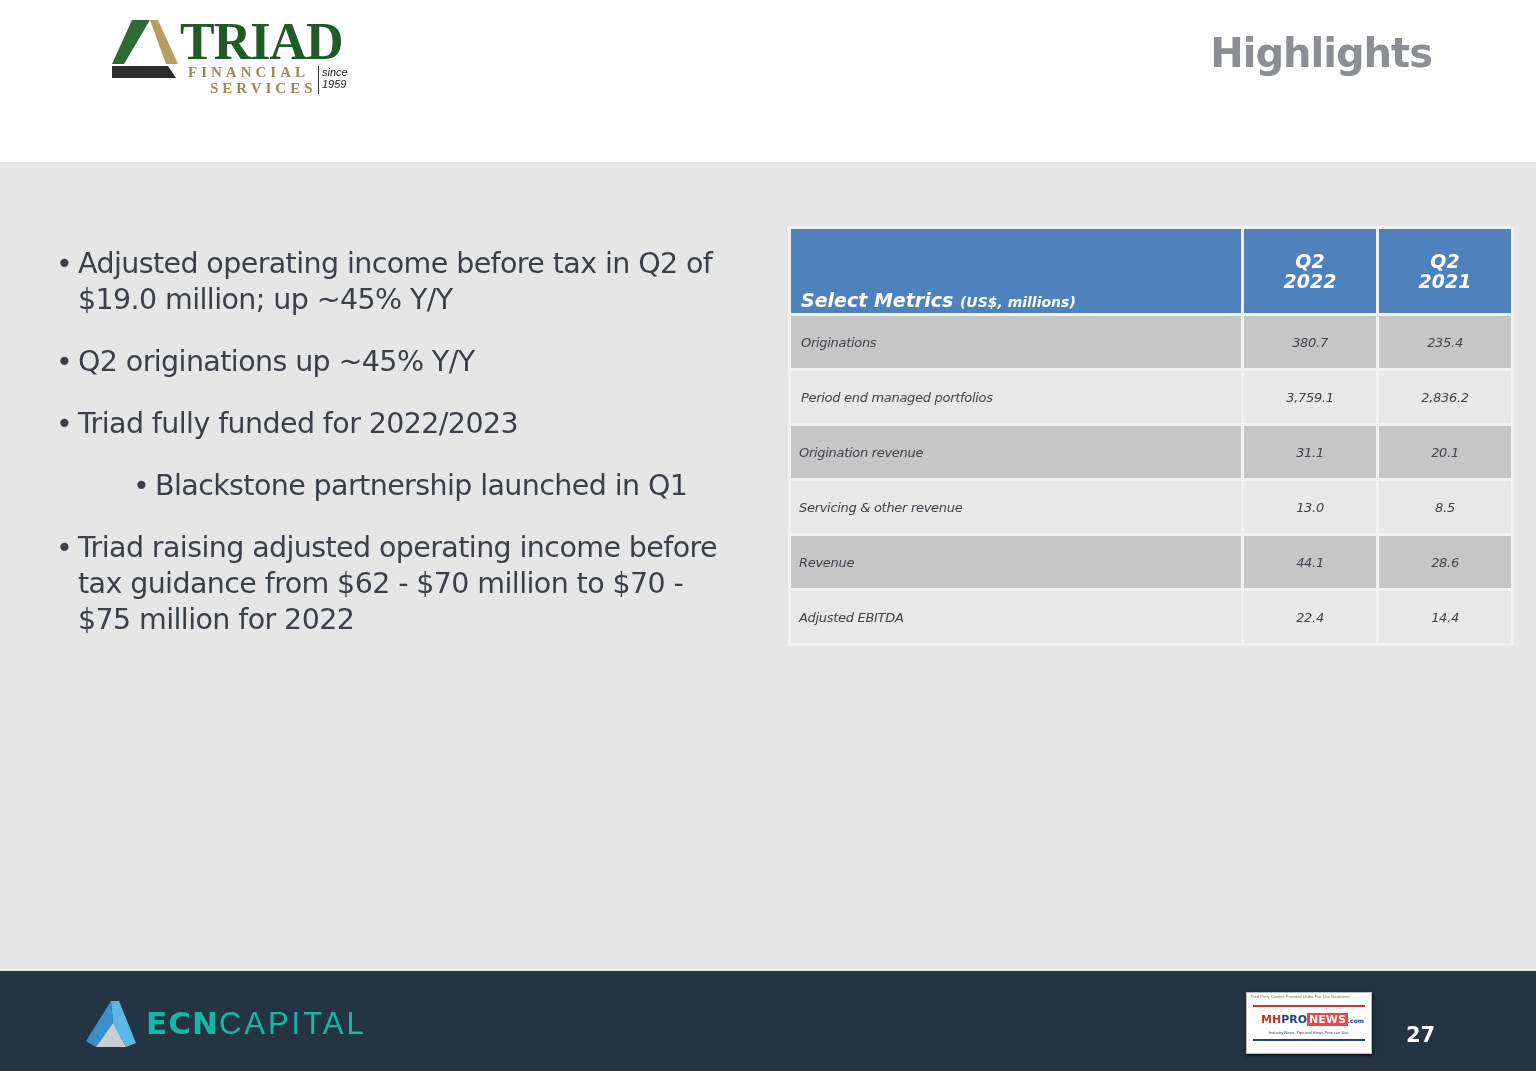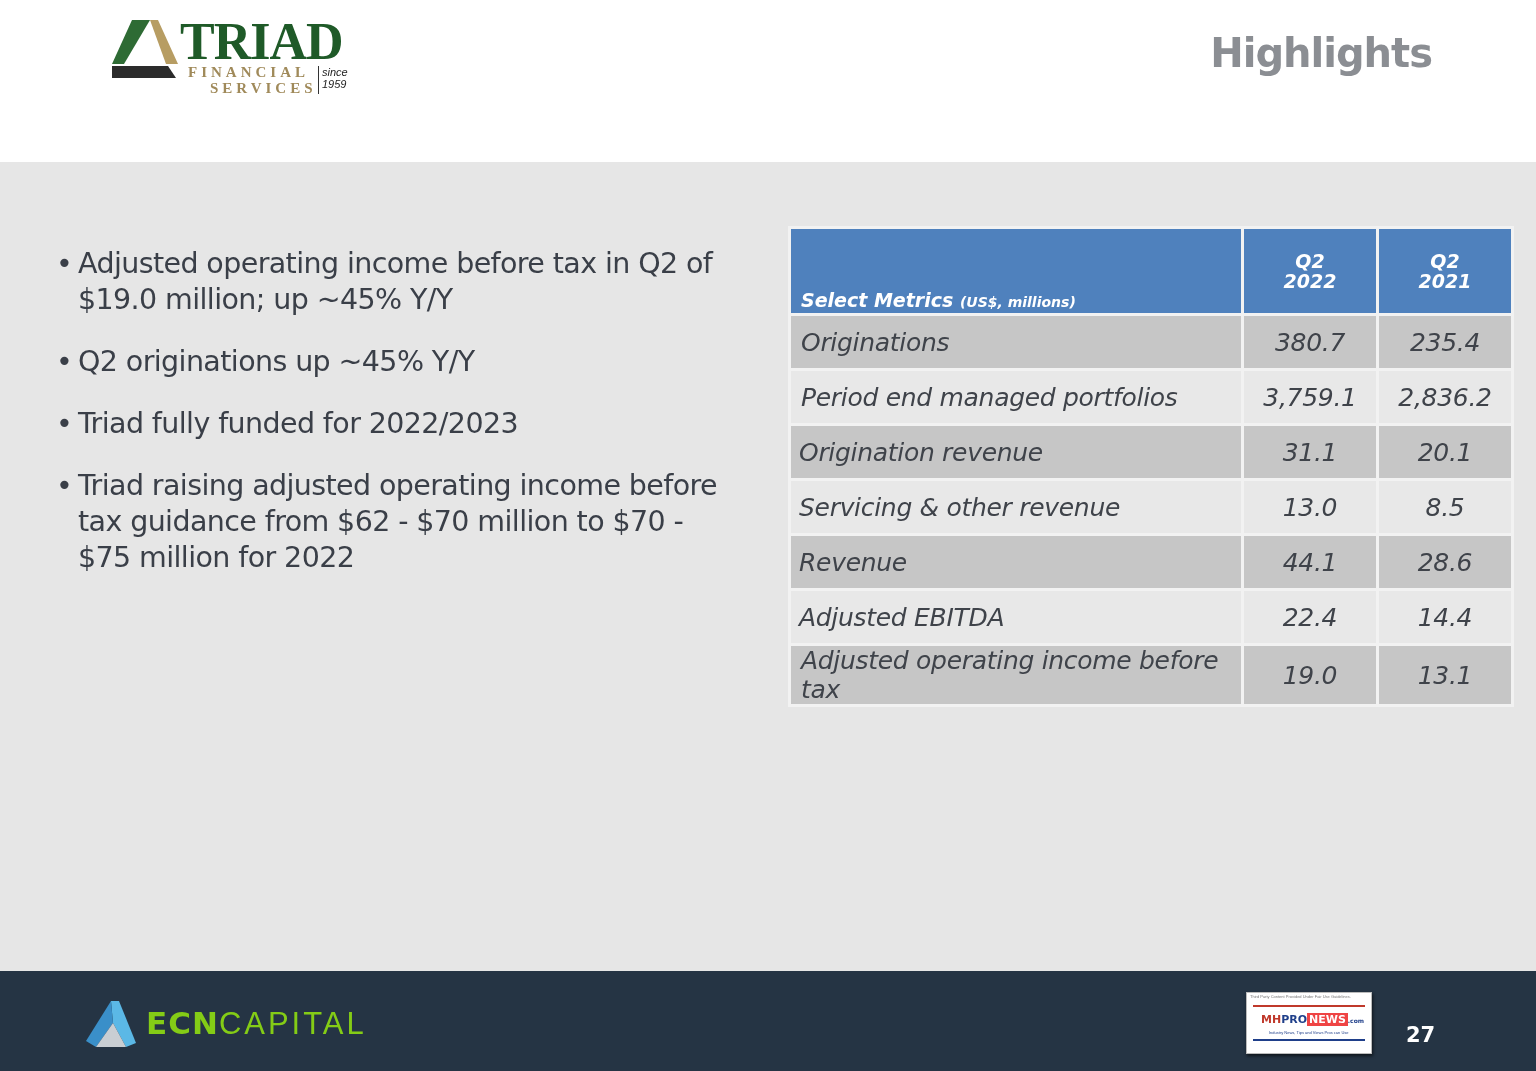--- a/index.html
+++ b/index.html
@@ -63,34 +63,34 @@
     }
     .metrics thead th.label-col {
       width: 440px; text-align: left; vertical-align: bottom;
       padding: 0 0 2px 10px; font-size: 19px;
     }
     .metrics thead th.label-col .units { font-size: 14px; }
     .metrics thead th.num-col {
       width: 132px; text-align: center; vertical-align: middle;
       font-size: 19px; line-height: 20px;
     }
-    .metrics tbody td { height: 52px; font-size: 25px; color: #3f434a; letter-spacing: -0.3px; }
+    .metrics tbody td { height: 52px; font-size: 13px; color: #3f434a; letter-spacing: -0.3px; }
     .metrics tbody tr.dark td { background: #c6c6c6; }
     .metrics tbody tr.light td { background: #e8e8e8; }
     .metrics tbody td.label { padding-left: 8px; text-align: left; }
     .metrics tbody td.num { text-align: center; }
     .footer {
       position: absolute; left: 0; top: 971px; width: 1536px; height: 100px;
       background: #253444;
     }
     .ecn-logo { position: absolute; left: 86px; top: 30px; height: 46px; }
     .ecn-mark { position: absolute; left: 0; top: 0; width: 50px; height: 46px; }
     .ecn-text {
       position: absolute; left: 60px; top: 4px; white-space: nowrap;
-      font-family: "DejaVu Sans", sans-serif; font-size: 31px; color: #84cc16;
+      font-family: "DejaVu Sans", sans-serif; font-size: 31px; color: #14b8a6;
       letter-spacing: 1px;
     }
     .ecn-text .b { font-weight: bold; }
     .ecn-text .t { font-weight: normal; font-family: "Liberation Sans", sans-serif; letter-spacing: 3px; }
     .mhpro {
       position: absolute; left: 1246px; top: 21px; width: 124px; height: 60px;
       background: #ffffff; box-shadow: 1px 2px 3px rgba(0,0,0,0.6);
       border: 1px solid #bbb;
     }
     .mhpro .small { position: absolute; left: 3px; top: 1px; font-size: 4px; color: #777; white-space: nowrap; }
@@ -128,20 +128,21 @@
       <div>1959</div>
     </div>
   </div>
   <div class="page-title">Highlights</div>
 </div>
 
 <div class="bullets">
   <div class="bullet">Adjusted operating income before tax in Q2 of $19.0 million; up ~45% Y/Y</div>
   <div class="bullet">Q2 originations up ~45% Y/Y</div>
   <div class="bullet">Triad fully funded for 2022/2023</div>
+  <div class="bullet sub">Blackstone partnership launched in Q1</div>
   <div class="bullet">Triad raising adjusted operating income before tax guidance from $62 - $70 million to $70 - $75 million for 2022</div>
 </div>
 
 <table class="metrics">
   <thead>
     <tr>
       <th class="label-col"><span>Select Metrics</span> <span class="units">(US$, millions)</span></th>
       <th class="num-col">
           <div>Q2</div>
           <div>2022</div>
@@ -175,25 +176,20 @@
     </tr>
     <tr class="dark">
       <td class="label">Revenue</td>
       <td class="num">44.1</td>
       <td class="num">28.6</td>
     </tr>
     <tr class="light">
       <td class="label">Adjusted EBITDA</td>
       <td class="num">22.4</td>
       <td class="num">14.4</td>
-    </tr>
-    <tr class="dark">
-      <td class="label" style="padding-left:10px">Adjusted operating income before tax</td>
-      <td class="num">19.0</td>
-      <td class="num">13.1</td>
     </tr>
   </tbody>
 </table>
 
 <div class="footer">
   <div class="ecn-logo">
     <svg class="ecn-mark" viewBox="0 0 50 46">
       <polygon points="25,0 33,0 50,42 40,46 27,22" fill="#5bb8e6"></polygon>
       <polygon points="25,0 27,22 10,46 0,40" fill="#3a8fc9"></polygon>
       <polygon points="27,22 40,46 10,46" fill="#c9ced3"></polygon>

